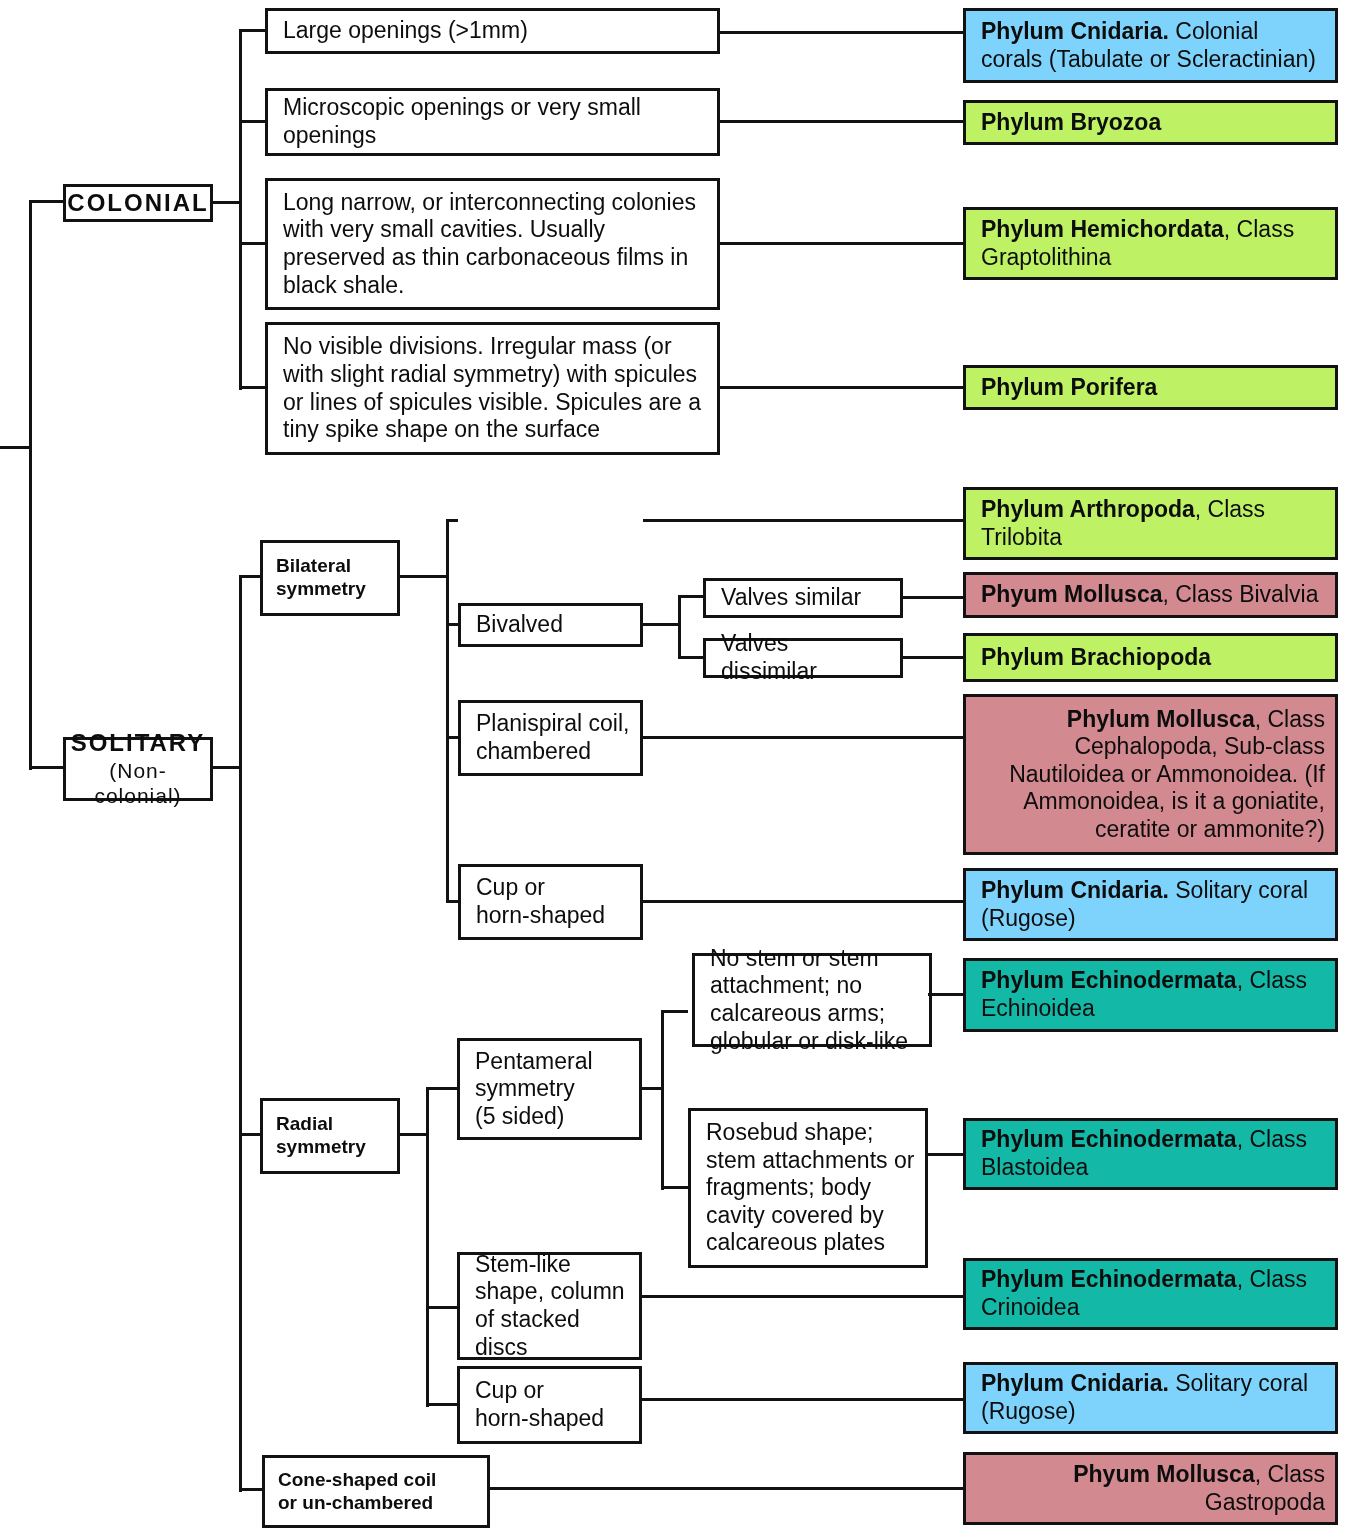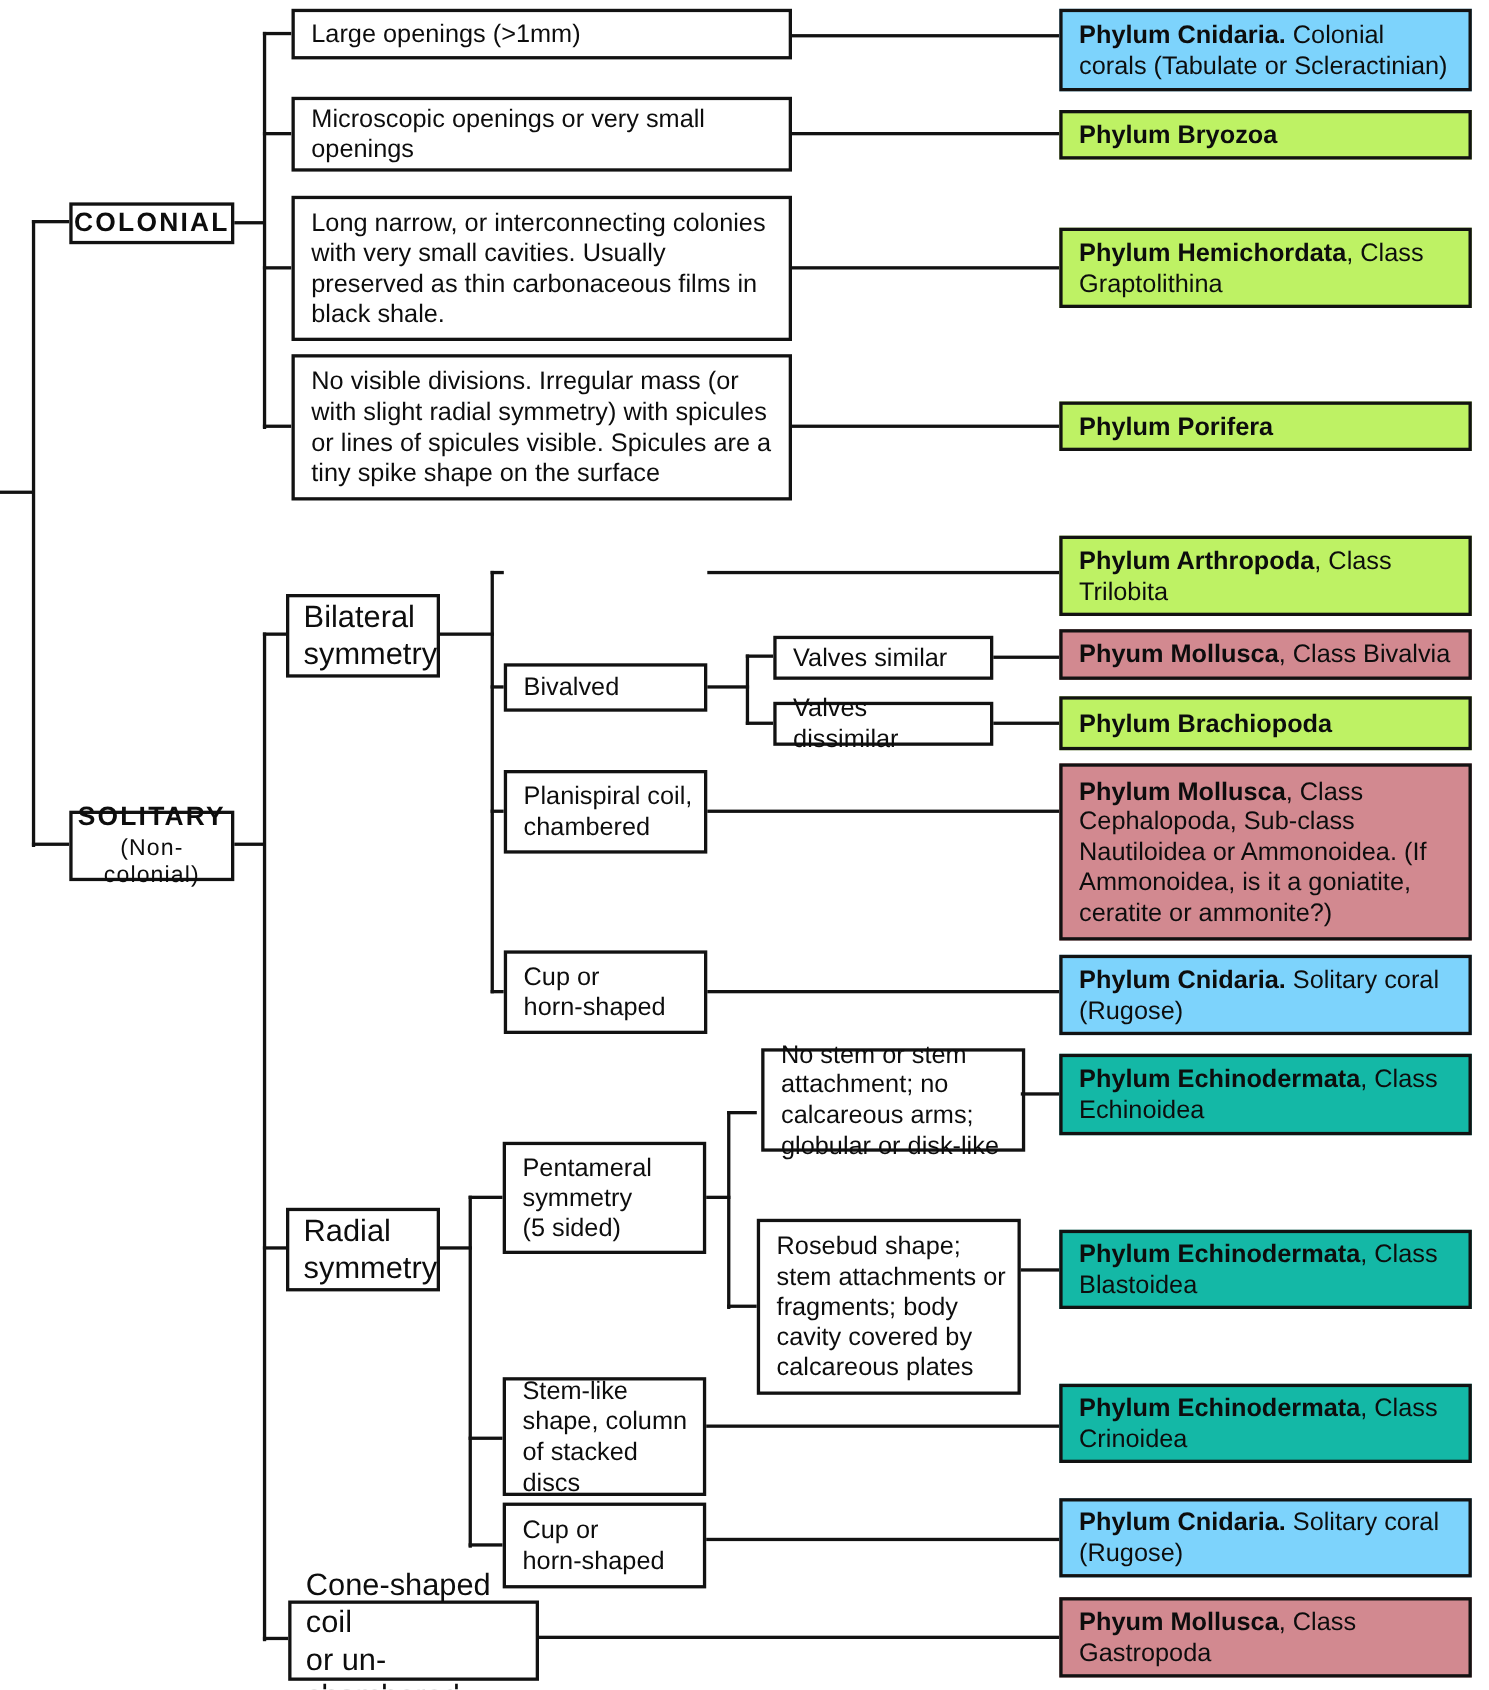--- a/index.html
+++ b/index.html
@@ -12,28 +12,28 @@
     position:absolute;box-sizing:border-box;background:#fff;
     border:3px solid #121212;display:flex;align-items:center;
     font-size:23px;line-height:1.2;white-space:pre-line;
     padding:5px 10px 5px 13px;
   }
   .txt{display:inline;}
   .desc{padding-left:15px;}
   .result{padding-left:15px;}
   .result[data-fill="white"]{background:#bef264;}
   .result[data-fill="pink"]{background:#7dd3fc;}
-  .result[data-fill="red"]{background:#d28990;}
+  .result[data-fill="red"]{background:#d28990;text-align:right;}
   .result[data-fill="gray"]{background:#14b8a6;}
   .node{
     flex-direction:column;justify-content:center;text-align:center;
     font-weight:700;font-size:24px;letter-spacing:2px;padding:4px;
   }
   .nsub{font-weight:400;font-size:21px;letter-spacing:1px;}
-  .branch{font-weight:400;font-size:28px;}
+  .branch{font-weight:700;font-size:19px;}
   .hline,.vline{position:absolute;background:#121212;}
   .hline{height:3px;}
   .vline{width:3px;}
 
   
   #b-colonial{left:63px;top:184px;width:150px;height:38px}
   #b-solitary{left:63px;top:737px;width:150px;height:64px}
   #d-1{left:265px;top:8px;width:455px;height:46px}
   #d-2{left:265px;top:88px;width:455px;height:68px}
   #d-3{left:265px;top:178px;width:455px;height:132px}

